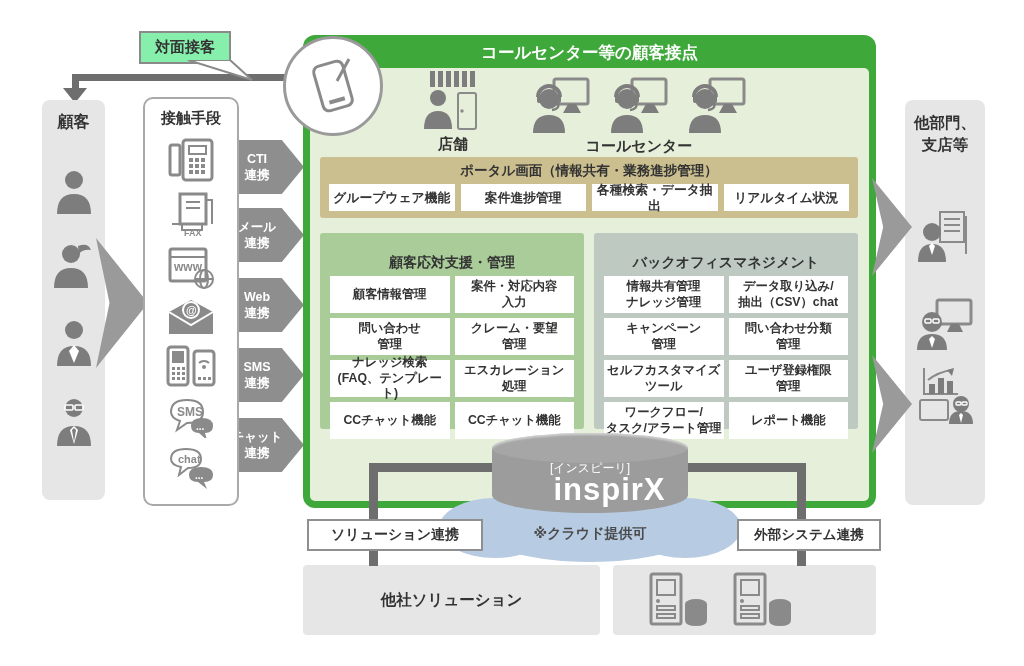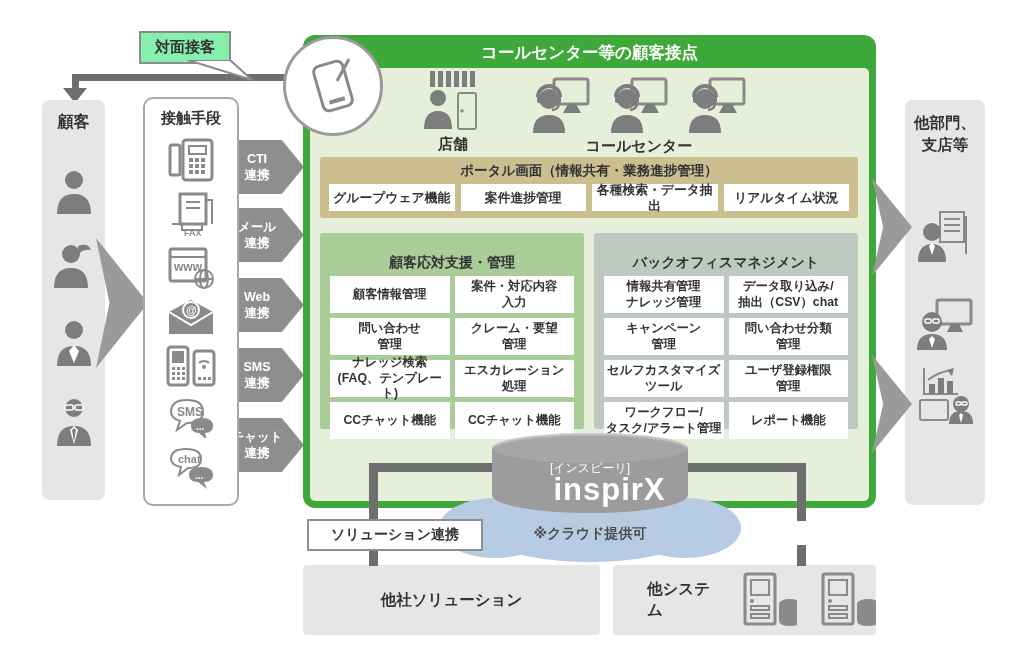--- a/index.html
+++ b/index.html
@@ -350,23 +350,23 @@
   </svg>
   <div class="abs cloud-note">※クラウド提供可</div>
   <div class="abs cylinder">
     <div class="cyl-body"></div>
     <div class="cyl-top"></div>
     <div class="cyl-sub">[インスピーリ]</div>
     <div class="cyl-name">inspirX</div>
   </div>
 
   <div class="abs link-label sol-label ctr">ソリューション連携</div>
+  <div class="abs link-label ext-label ctr">外部システム連携</div>
   <div class="abs gray-col sol-box ctr">他社ソリューション</div>
   <div class="abs gray-col sys-box">
-    <span>他システム</span>
     <svg width="62" height="56">
       <rect x="4" y="2" width="30" height="50" rx="2" class="st"></rect>
       <rect x="10" y="8" width="18" height="15" class="st2"></rect>
       <circle cx="11" cy="29" r="2" class="fl"></circle>
       <rect x="10" y="34" width="18" height="4" class="st2"></rect>
         <rect x="10" y="42" width="18" height="4" class="st2"></rect>
       <g class="fl">
           <path d="M38 32v16q0 6 11 6t11-6V32z"></path>
           <ellipse cx="49" cy="32" rx="11" ry="5"></ellipse>
         </g>

